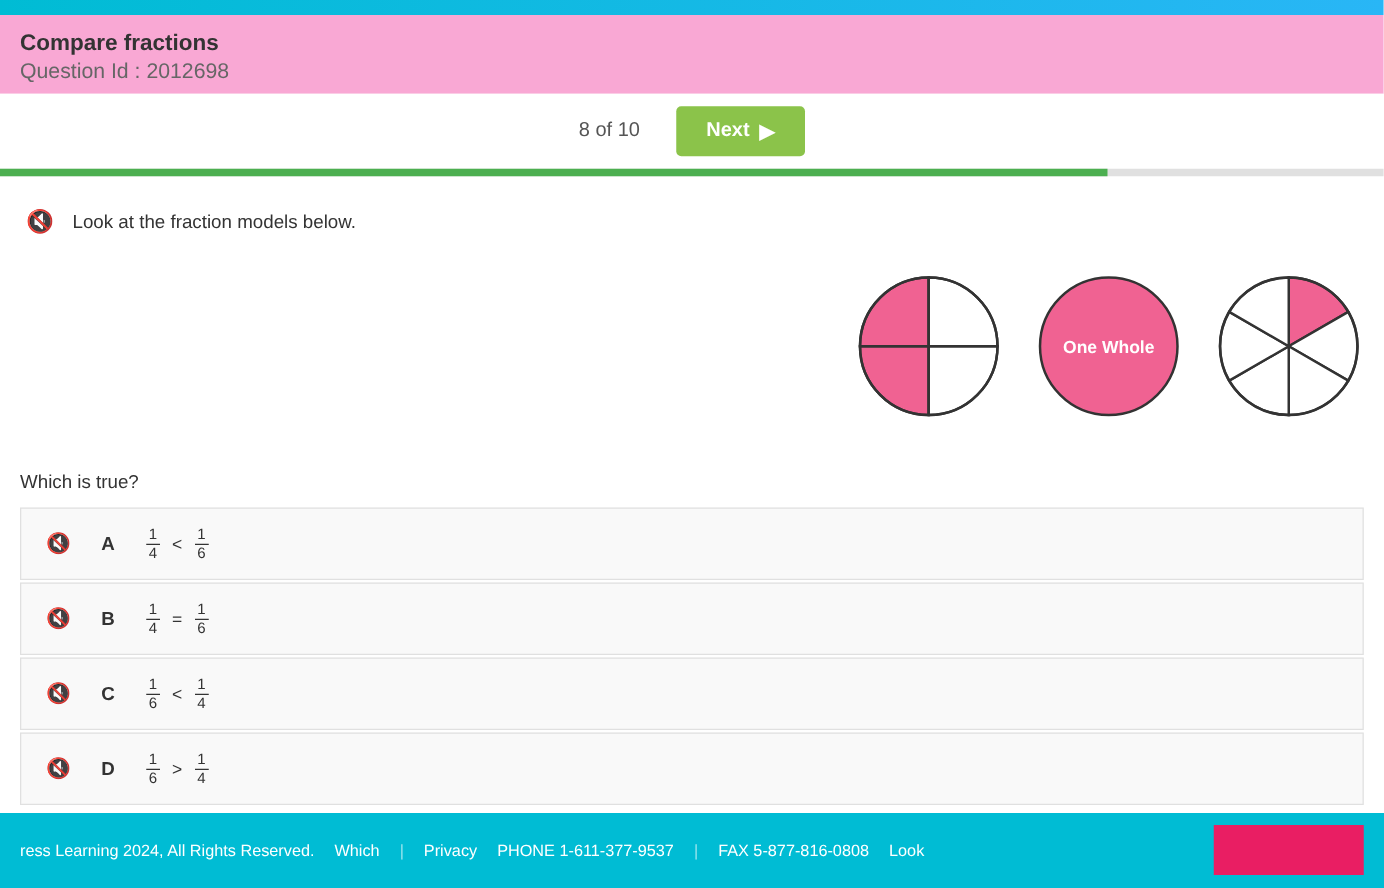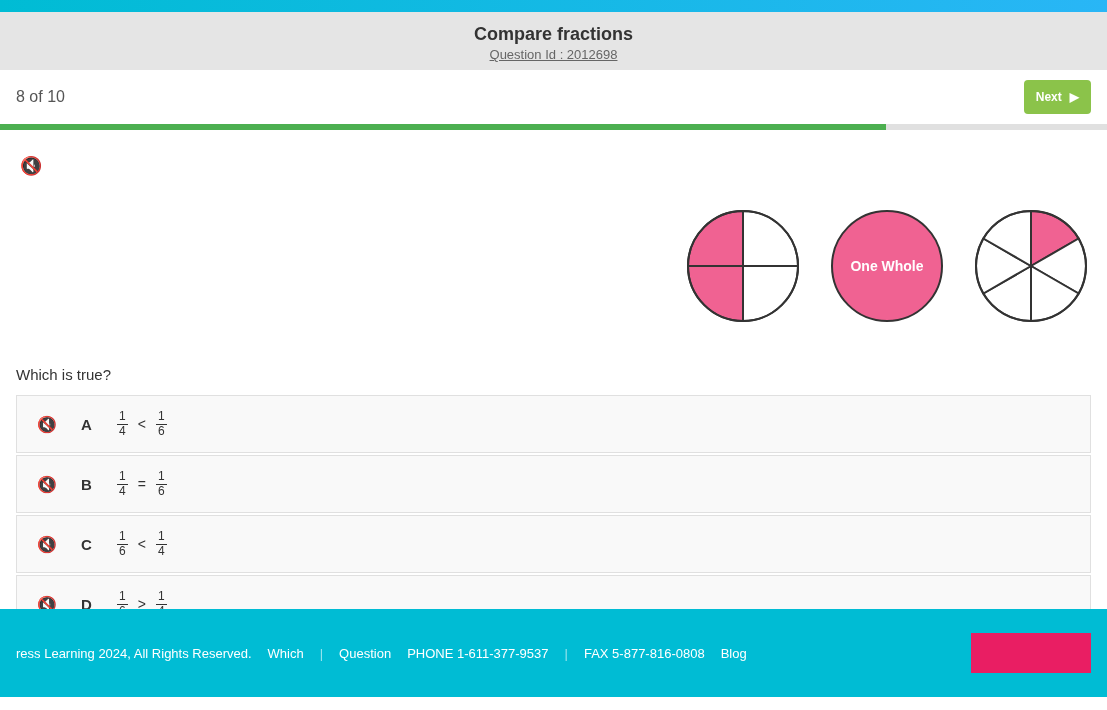--- a/index.html
+++ b/index.html
@@ -6,57 +6,55 @@
     body { font-family: Arial, sans-serif; background: #fff; overflow-x: hidden; }
 
     .top-bar {
       height: 12px;
       background: linear-gradient(to right, #00bcd4, #29b6f6);
       width: 100%;
     }
 
     .header {
       padding: 12px 16px 8px 16px;
-      background: #e5e5e5;
-      text-align: center;
+      background: #f9a8d4;
     }
 
     .header h2 {
       font-size: 18px;
       color: #333;
       font-weight: 600;
     }
 
     .question-id {
-      font-size: 13px;
+      font-size: 17px;
       color: #666;
       margin-top: 2px;
-      text-decoration: underline;
     }
 
     .nav-bar {
       display: flex;
-      justify-content: space-between;
+      justify-content: center;
       align-items: center;
       padding: 10px 16px;
       gap: 29px;
       background: #fff;
     }
 
     .progress-text {
       font-size: 16px;
       color: #555;
     }
 
     .next-btn {
       background: #8bc34a;
       color: #fff;
       border: none;
-      padding: 10px 12px;
-      font-size: 12px;
+      padding: 10px 24px;
+      font-size: 16px;
       font-weight: bold;
       border-radius: 4px;
       cursor: pointer;
       display: flex;
       align-items: center;
       gap: 8px;
     }
 
     .progress-bar-container {
       width: 100%;
@@ -184,28 +182,28 @@
     }
 
     .operator {
       font-size: 14px;
       margin: 0 4px;
     }
 
     .footer {
       background: #00bcd4;
       color: #fff;
-      padding: 24px 16px;
+      padding: 10px 16px;
       display: flex;
       align-items: center;
       gap: 16px;
       font-size: 13px;
       margin-top: auto;
       position: fixed;
-      bottom: 13px;
+      bottom: 0;
       width: 100%;
     }
 
     .footer a {
       color: #fff;
       text-decoration: none;
     }
 
     .footer .divider {
       color: rgba(255,255,255,0.6);
@@ -244,20 +242,21 @@
 
 <div class="progress-bar-container">
   <div class="progress-bar-fill"></div>
 </div>
 
 <div class="content">
   <div class="instructions">
     <button class="speaker-btn">
       <span class="speaker-icon">🔇</span>
     </button>
+    <span>Look at the fraction models below.</span>
   </div>
 
   <div class="fractions-visual">
 
     <div class="circle-container">
       <svg class="fraction-circle" viewBox="0 0 120 120">
 
         <path d="M60,60 L60,5 A55,55 0 0,0 5,60 Z" fill="#f06292" stroke="#333" stroke-width="2"></path>
 
         <path d="M60,60 L5,60 A55,55 0 0,0 60,115 Z" fill="#f06292" stroke="#333" stroke-width="2"></path>
@@ -373,19 +372,19 @@
           </span>
       </div>
     </div>
   </div>
 </div>
 
 <div class="footer">
   <span>ress Learning 2024, All Rights Reserved.</span>
   <a href="#">Which</a>
   <span class="divider">|</span>
-  <a href="#">Question</a>
+  <a href="#">Privacy</a>
   <span>PHONE 1-611-377-9537</span>
   <span class="divider">|</span>
   <span>FAX 5-877-816-0808</span>
-  <a href="#">Blog</a>
+  <a href="#">Look</a>
   <div class="footer-right"></div>
 </div>
 
 </body></html>

